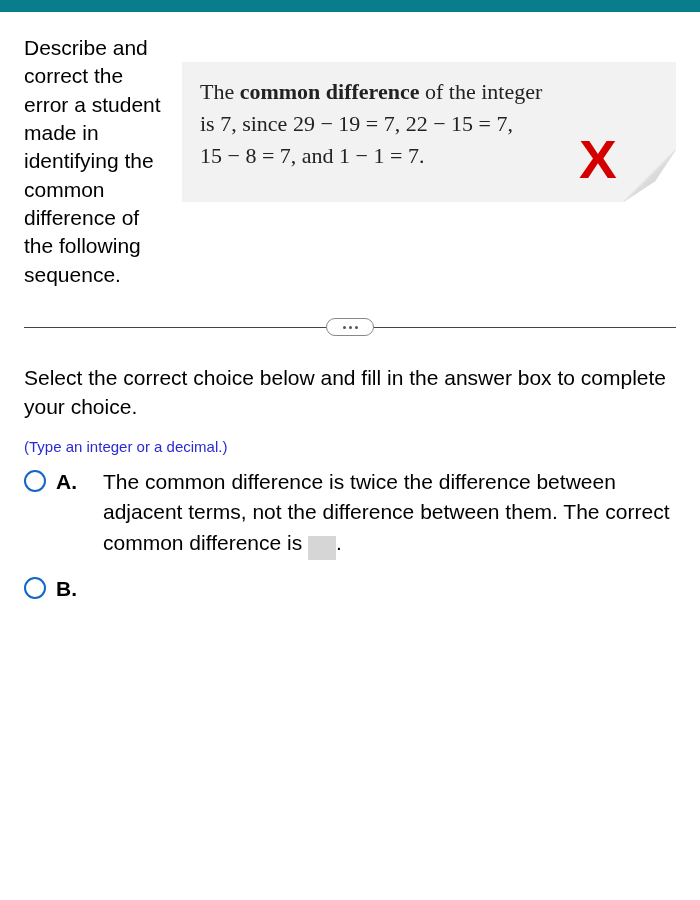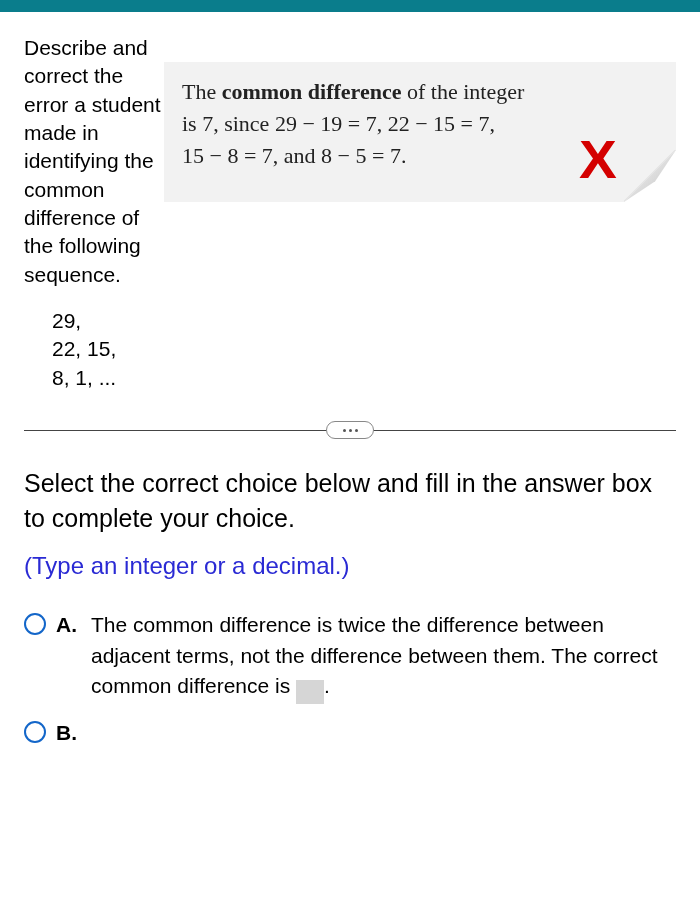--- a/index.html
+++ b/index.html
@@ -12,20 +12,21 @@
   .topbar {
     height: 12px;
     background: #0a7d8c;
     width: 100%;
   }
   .content {
     padding: 22px 24px 0 24px;
   }
   .upper {
     display: flex;
+    gap: 18px;
   }
   .prompt-col {
     width: 140px;
     flex: 0 0 140px;
     font-size: 21px;
     line-height: 1.35;
     color: #000;
   }
   .sequence {
     margin-top: 18px;
@@ -109,28 +110,28 @@
     display: flex;
     align-items: center;
     justify-content: center;
     gap: 3px;
     cursor: pointer;
   }
   .divider-pill span {
     width: 3px; height: 3px; background: #555; border-radius: 50%;
   }
   .instr {
-    font-size: 25px;
+    font-size: 21px;
     line-height: 1.4;
     margin-bottom: 16px;
   }
   .hint {
-    font-size: 24px;
+    font-size: 15px;
     color: #2a2ad4;
-    margin-bottom: 30px;
+    margin-bottom: 12px;
   }
   .choice {
     display: flex;
     align-items: flex-start;
     gap: 10px;
     margin-bottom: 14px;
     font-size: 21px;
     line-height: 1.45;
   }
   .radio {
@@ -142,20 +143,21 @@
     background: #fff;
     cursor: pointer;
   }
   .choice-label {
     flex: 0 0 auto;
     font-weight: 700;
     padding-right: 4px;
   }
   .choice-text {
     flex: 1;
+    margin-left: 12px;
   }
   .answer-box {
     display: inline-block;
     width: 28px;
     height: 24px;
     background: #d6d6d6;
     vertical-align: -4px;
     border: none;
     text-align: center;
     font-size: 18px;
@@ -164,34 +166,29 @@
 </head>
 <body>
 
 <div class="topbar"></div>
 
 <div class="content">
 
   <div class="upper">
     <div class="prompt-col">
       <div>Describe and correct the error a student made in identifying the common difference of the following sequence.</div>
-      <div class="sequence">
-        <div>29,</div>
-        <div>22, 15,</div>
-        <div>8, 1, ...</div>
-      </div>
     </div>
 
     <div class="note-wrap">
       <div class="note">
         <div>
           <span>The </span><span class="bold">common difference</span><span> of the integer</span>
         </div>
         <div>is 7, since 29 − 19 = 7, 22 − 15 = 7,</div>
-        <div>15 − 8 = 7, and 8 − 5 = 7.</div>
+        <div>15 − 8 = 7, and 1 − 1 = 7.</div>
         <div class="note-x">X</div>
         <div class="note-corner"></div>
       </div>
     </div>
   </div>
 
   <div class="divider-row">
     <div class="divider-line"></div>
     <div class="divider-pill">
       <span></span>

